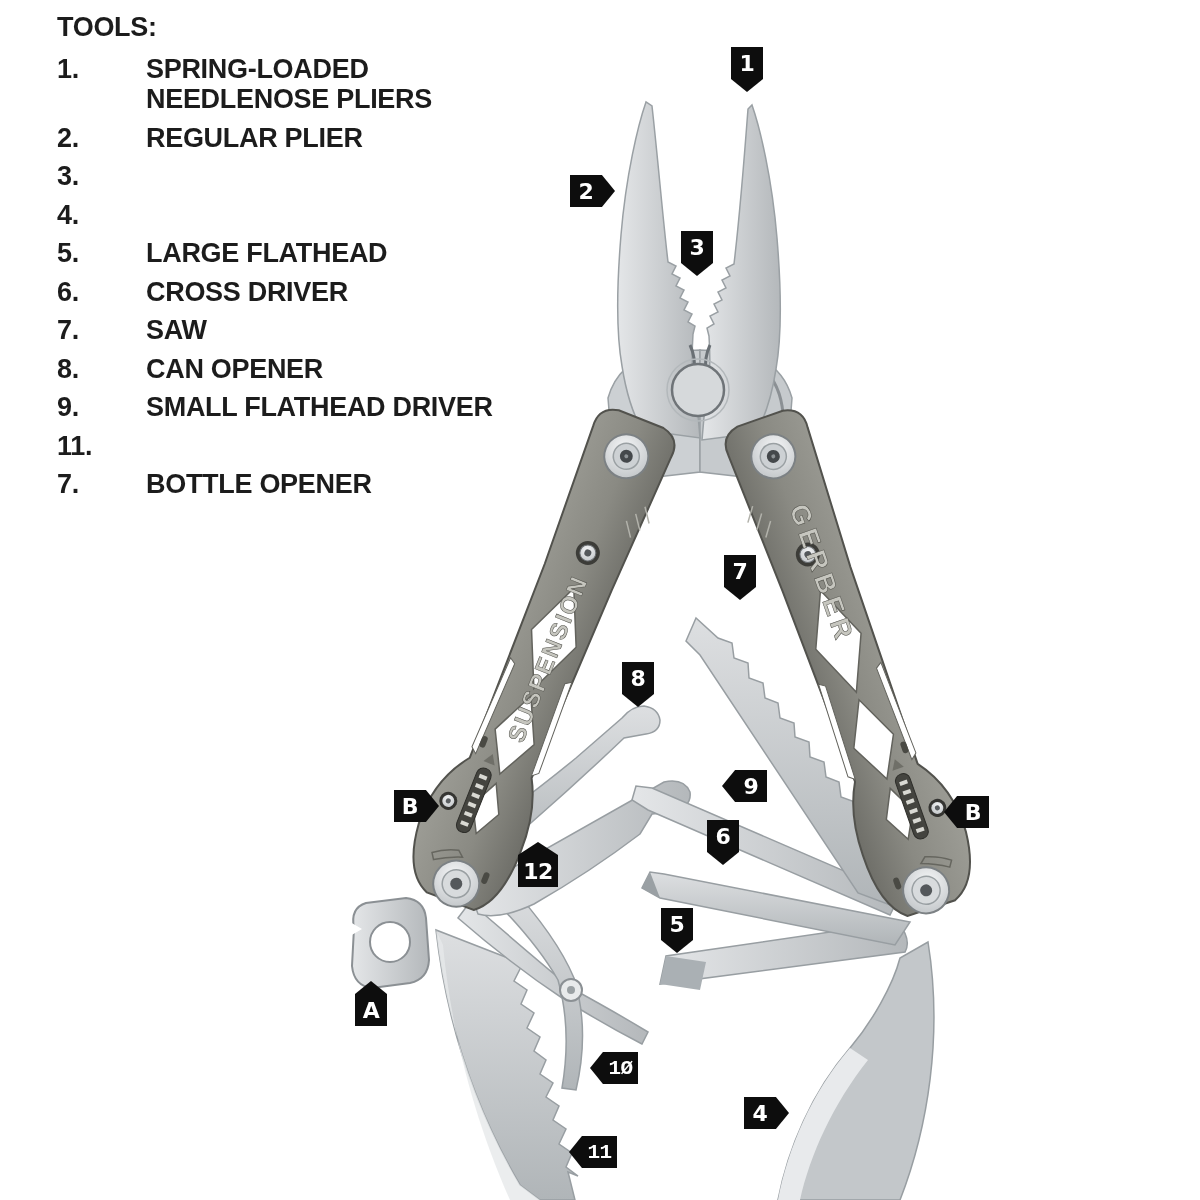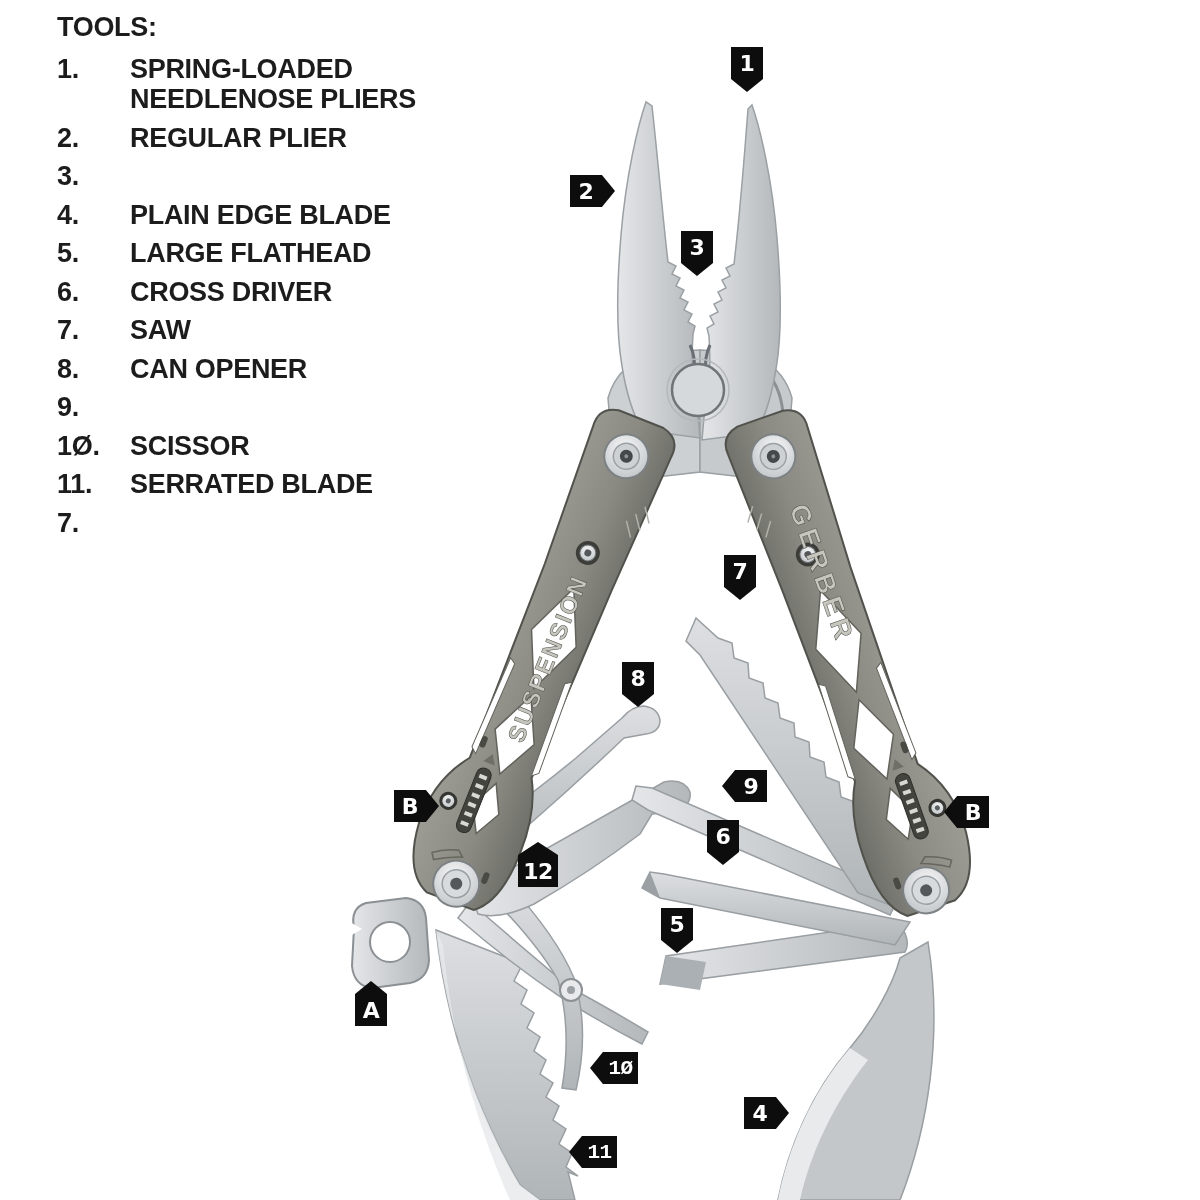--- a/index.html
+++ b/index.html
@@ -6,21 +6,21 @@
   #page{position:relative;width:1200px;height:1200px;background:#ffffff;overflow:hidden;
         font-family:"Liberation Sans",sans-serif;}
   
   .list{position:absolute;left:57px;color:#1c1c1c;font-weight:700;font-size:27px;
         line-height:30px;letter-spacing:-0.3px;}
   #tools-list{top:12px;width:480px;}
   #features-list{top:586px;width:480px;}
   .list-heading{margin-bottom:12px;}
   .row{display:flex;margin-bottom:8.5px;}
   .row .num{flex:0 0 73px;}
-  .row .label{max-width:398px;}
+  .row .label{max-width:398px;margin-left:16px;}
   
   #tool-svg{position:absolute;left:0;top:0;width:1200px;height:1200px;}
   
   .marker{position:absolute;background:#0d0d0d;color:#ffffff;font-weight:700;font-size:22px;
           font-family:"DejaVu Sans",sans-serif;display:flex;align-items:center;
           justify-content:center;z-index:5;letter-spacing:-0.5px;}
   .m-down {width:32px;height:45px;clip-path:polygon(0 0,100% 0,100% 71%,50% 100%,0 71%);padding-bottom:13px;box-sizing:border-box;}
   .m-up   {width:32px;height:45px;clip-path:polygon(50% 0,100% 29%,100% 100%,0 100%,0 29%);padding-top:13px;box-sizing:border-box;}
   .m-left {width:45px;height:32px;clip-path:polygon(29% 0,100% 0,100% 100%,29% 100%,0 50%);padding-left:13px;box-sizing:border-box;}
   .m-right{width:45px;height:32px;clip-path:polygon(0 0,71% 0,100% 50%,71% 100%,0 100%);padding-right:13px;box-sizing:border-box;}
@@ -55,51 +55,47 @@
       </div>
     <div class="row">
         <span class="num">2.</span>
         <span class="label">REGULAR PLIER</span>
       </div>
     <div class="row">
         <span class="num">3.</span>
       </div>
     <div class="row">
         <span class="num">4.</span>
-        <span class="label">PLAIN EDGE BLADE</span>
       </div>
     <div class="row">
         <span class="num">5.</span>
         <span class="label">LARGE FLATHEAD</span>
       </div>
     <div class="row">
         <span class="num">6.</span>
         <span class="label">CROSS DRIVER</span>
       </div>
     <div class="row">
         <span class="num">7.</span>
         <span class="label">SAW</span>
       </div>
     <div class="row">
         <span class="num">8.</span>
         <span class="label">CAN OPENER</span>
       </div>
     <div class="row">
         <span class="num">9.</span>
-      </div>
-    <div class="row">
-        <span class="num">1Ø.</span>
-        <span class="label">SCISSOR</span>
+        <span class="label">SMALL FLATHEAD DRIVER</span>
       </div>
     <div class="row">
         <span class="num">11.</span>
-        <span class="label">SERRATED BLADE</span>
       </div>
     <div class="row">
         <span class="num">7.</span>
+        <span class="label">BOTTLE OPENER</span>
       </div>
   </div>
 
 
   <svg id="tool-svg" viewBox="0 0 1200 1200">
     <defs>
       <linearGradient id="steelG" x1="0" y1="0" x2="1" y2="0">
         <stop offset="0" stop-color="#e4e6e8"></stop>
           <stop offset="1" stop-color="#b4b8bb"></stop>
       </linearGradient>

